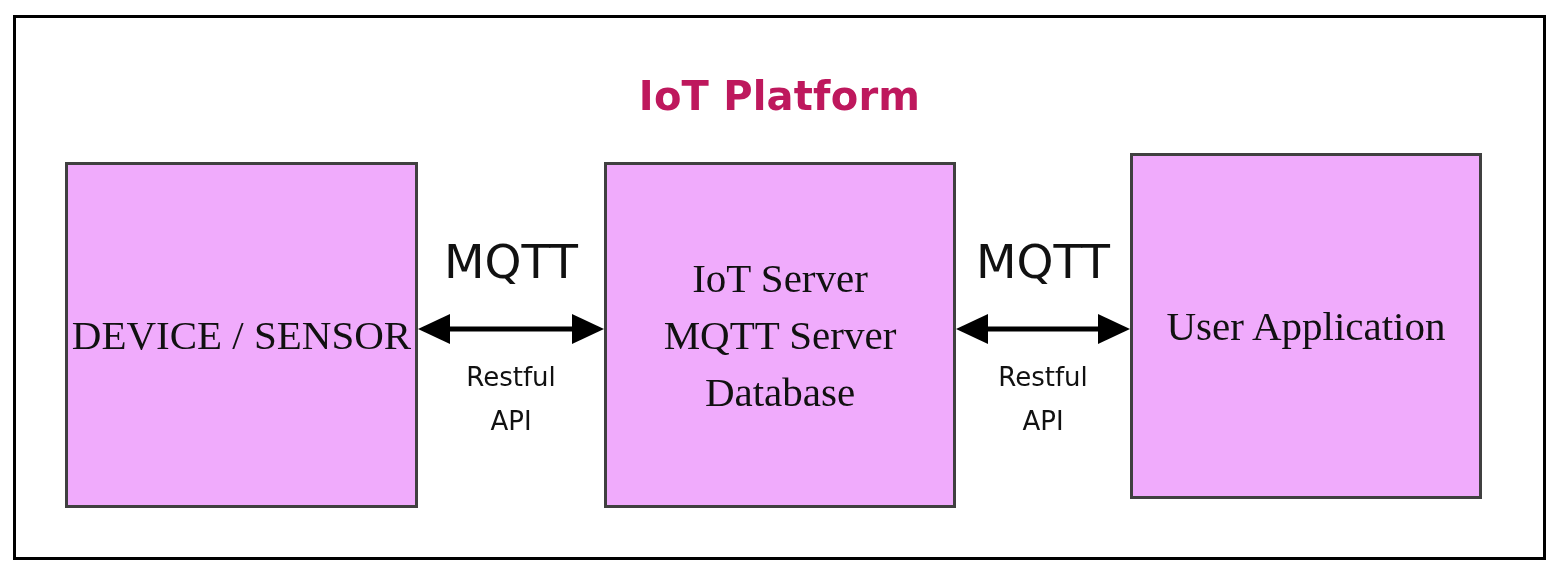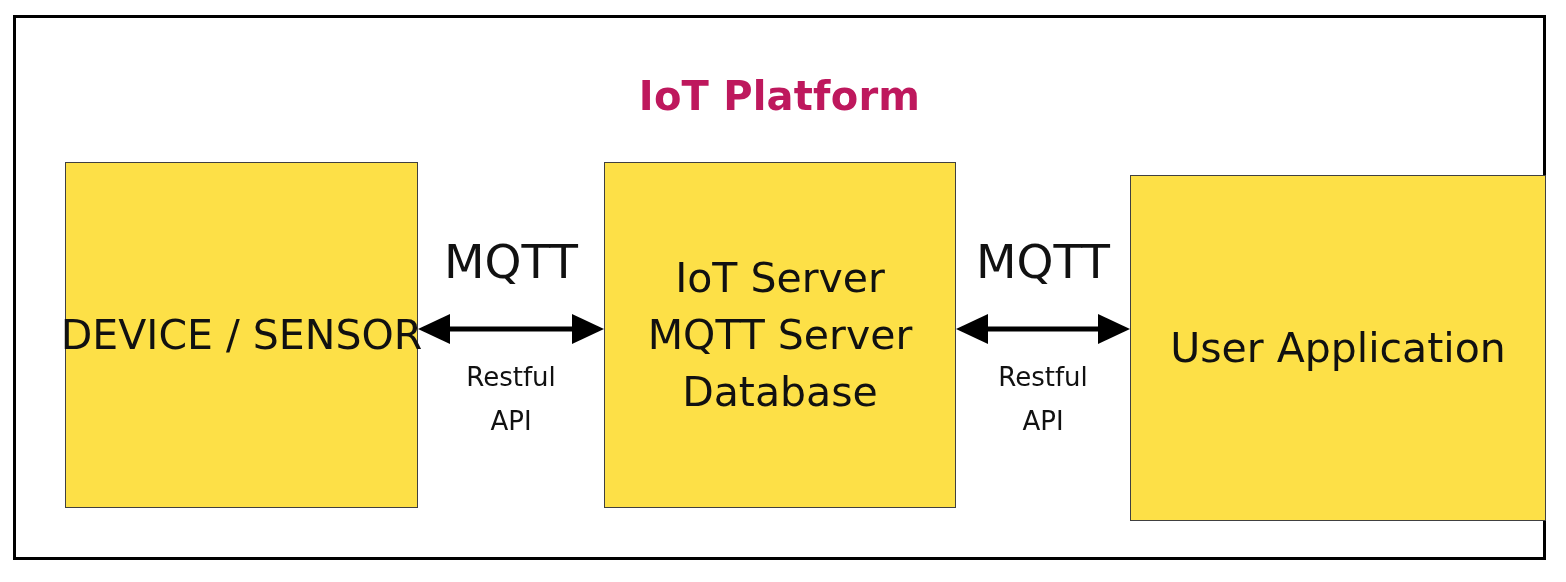--- a/index.html
+++ b/index.html
@@ -37,28 +37,29 @@
     font-size: 40px;
     line-height: 46px;
     color: #be185d;
     letter-spacing: 0.2px;
     white-space: nowrap;
     font-weight: bold;
   }
   
   .node-box {
     position: absolute;
-    border: 1px solid #404040;
+    border: 3px solid #404040;
     box-sizing: border-box;
-    background: #fde047;
+    background: #f0abfc;
     display: flex;
     flex-direction: column;
     align-items: center;
     justify-content: center;
     color: #111111;
+    font-family: Liberation Serif, serif;
   }
   .node-line {
     font-size: 41px;
     line-height: 57px;
     white-space: nowrap;
     text-align: center;
   }
   #box-device {
     left: 65px;
     top: 162px;
@@ -66,22 +67,22 @@
     height: 346px;
   }
   #box-server {
     left: 604px;
     top: 162px;
     width: 352px;
     height: 346px;
   }
   #box-userapp {
     left: 1130px;
-    top: 175px;
-    width: 416px;
+    top: 153px;
+    width: 352px;
     height: 346px;
     align-items: center;
   }
   
   .connector {
     position: absolute;
     top: 240px;
     height: 220px;
   }
   #connector-left  { left: 418px; width: 186px; }

